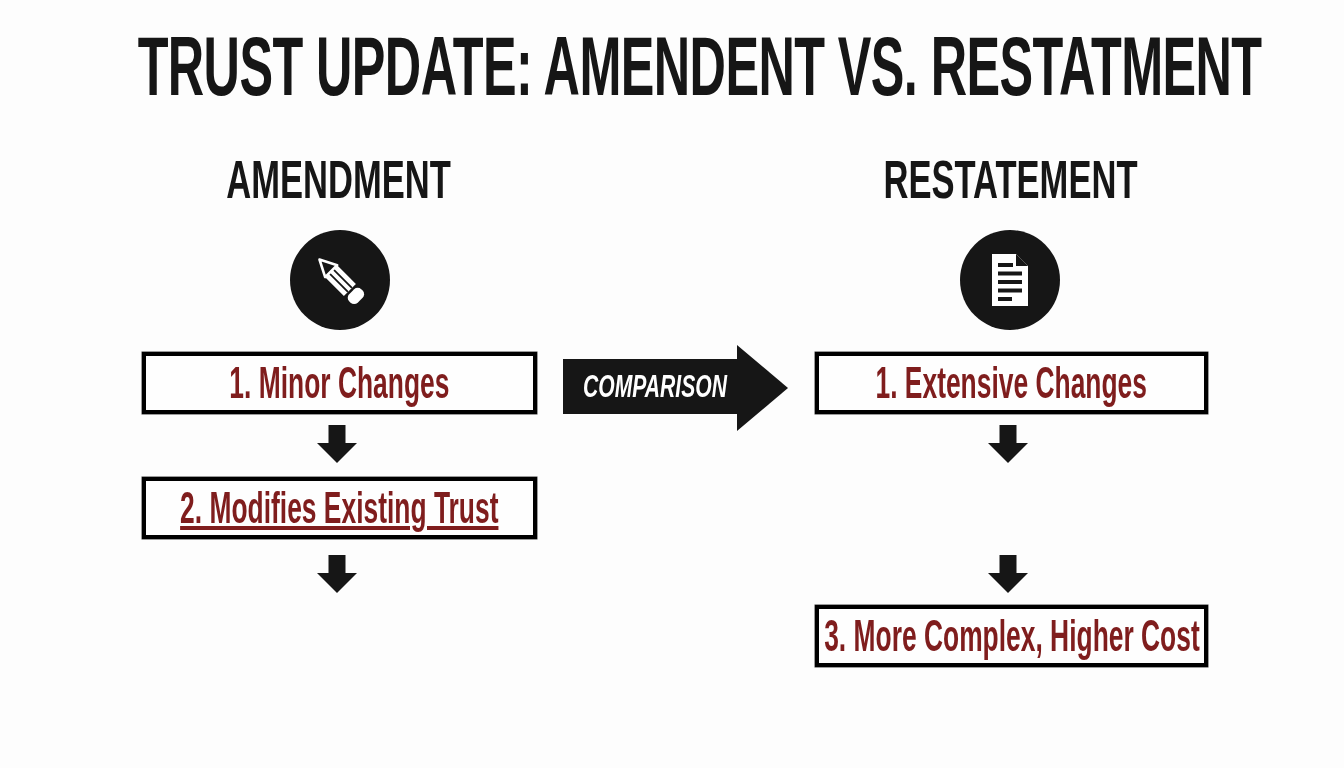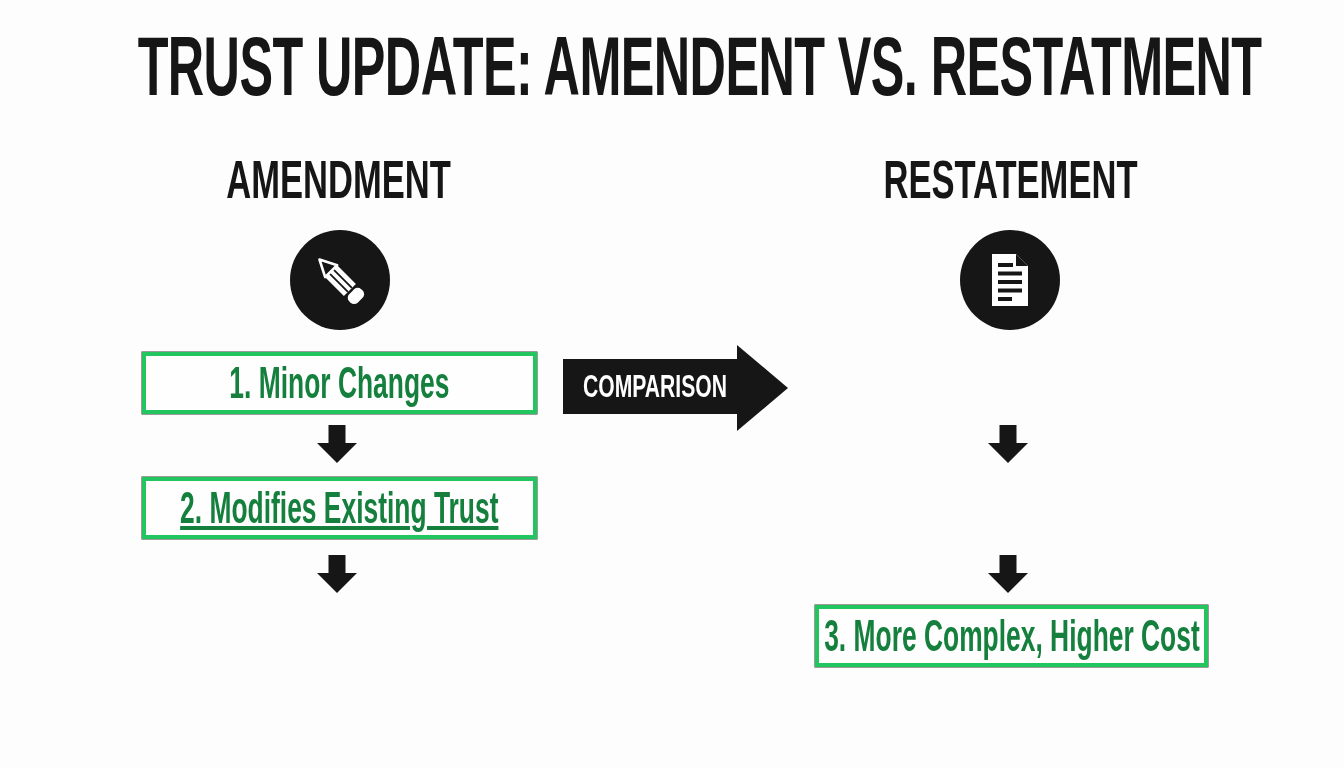--- a/index.html
+++ b/index.html
@@ -43,25 +43,25 @@
   
   .icon-wrap { position: absolute; width: 100px; height: 100px; top: 230px; }
   .icon-wrap.left  { left: 290px; }
   .icon-wrap.right { left: 960px; }
   .icon-wrap svg { display: block; }
 
   
   .step-box {
     position: absolute;
     height: 54px;
-    border: 4px solid #22c55e;
+    border: 4px solid #000000;
     background: #fefefe;
     display: flex; align-items: center; justify-content: center;
     font-size: 44px; font-weight: 700;
-    white-space: nowrap; color: #15803d;
+    white-space: nowrap; color: #7f1d1d;
     box-shadow: 0 0 0 0.5px #3a3a3a;
     text-align: center;
   }
   .step-box.colL { left: 142px; width: 387px; }
   .step-box.colR { left: 815px; width: 385px; }
   .row1 { top: 352px; }
   .row2 { top: 477px; text-decoration: underline; }
   .row3 { top: 605px; }
   .sq-step { display: inline-block; transform: scaleX(0.60); transform-origin: 50% 50%; }
 
@@ -73,20 +73,21 @@
   .gap2 { top: 555px; }
 
   
   .comparison { position: absolute; left: 563px; top: 345px; width: 225px; height: 86px; }
   .comparison svg { position: absolute; left: 0; top: 0; }
   .comparison-label {
     position: absolute; left: 6px; top: 14px; width: 172px; height: 55px;
     display: flex; align-items: center; justify-content: center;
     font-size: 32px; font-weight: 700; color: #ffffff;
     white-space: nowrap;
+    font-style: italic;
   }
   .sq-comp { display: inline-block; transform: scaleX(0.66); transform-origin: 50% 50%; }
 </style>
 </head>
 <body>
 
 <div class="canvas">
 
   <div class="title">
     <span class="sq-title">TRUST UPDATE: AMENDENT VS. RESTATMENT</span>
@@ -128,20 +129,23 @@
     </svg>
   </div>
 
   <div class="step-box colL row1">
     <span class="sq-step">1. Minor Changes</span>
   </div>
   <div class="step-box colL row2">
     <span class="sq-step">2. Modifies Existing Trust</span>
   </div>
 
+  <div class="step-box colR row1">
+    <span class="sq-step">1. Extensive Changes</span>
+  </div>
   <div class="step-box colR row3">
     <span class="sq-step">3. More Complex, Higher Cost</span>
   </div>
 
   <div class="down-arrow colL gap1">
     <svg width="40" height="38" viewBox="0 0 40 38">
         <rect x="11.5" y="0" width="17" height="20" fill="#161616"></rect>
         <polygon points="0,18 40,18 20,38" fill="#161616"></polygon>
       </svg>
   </div>

